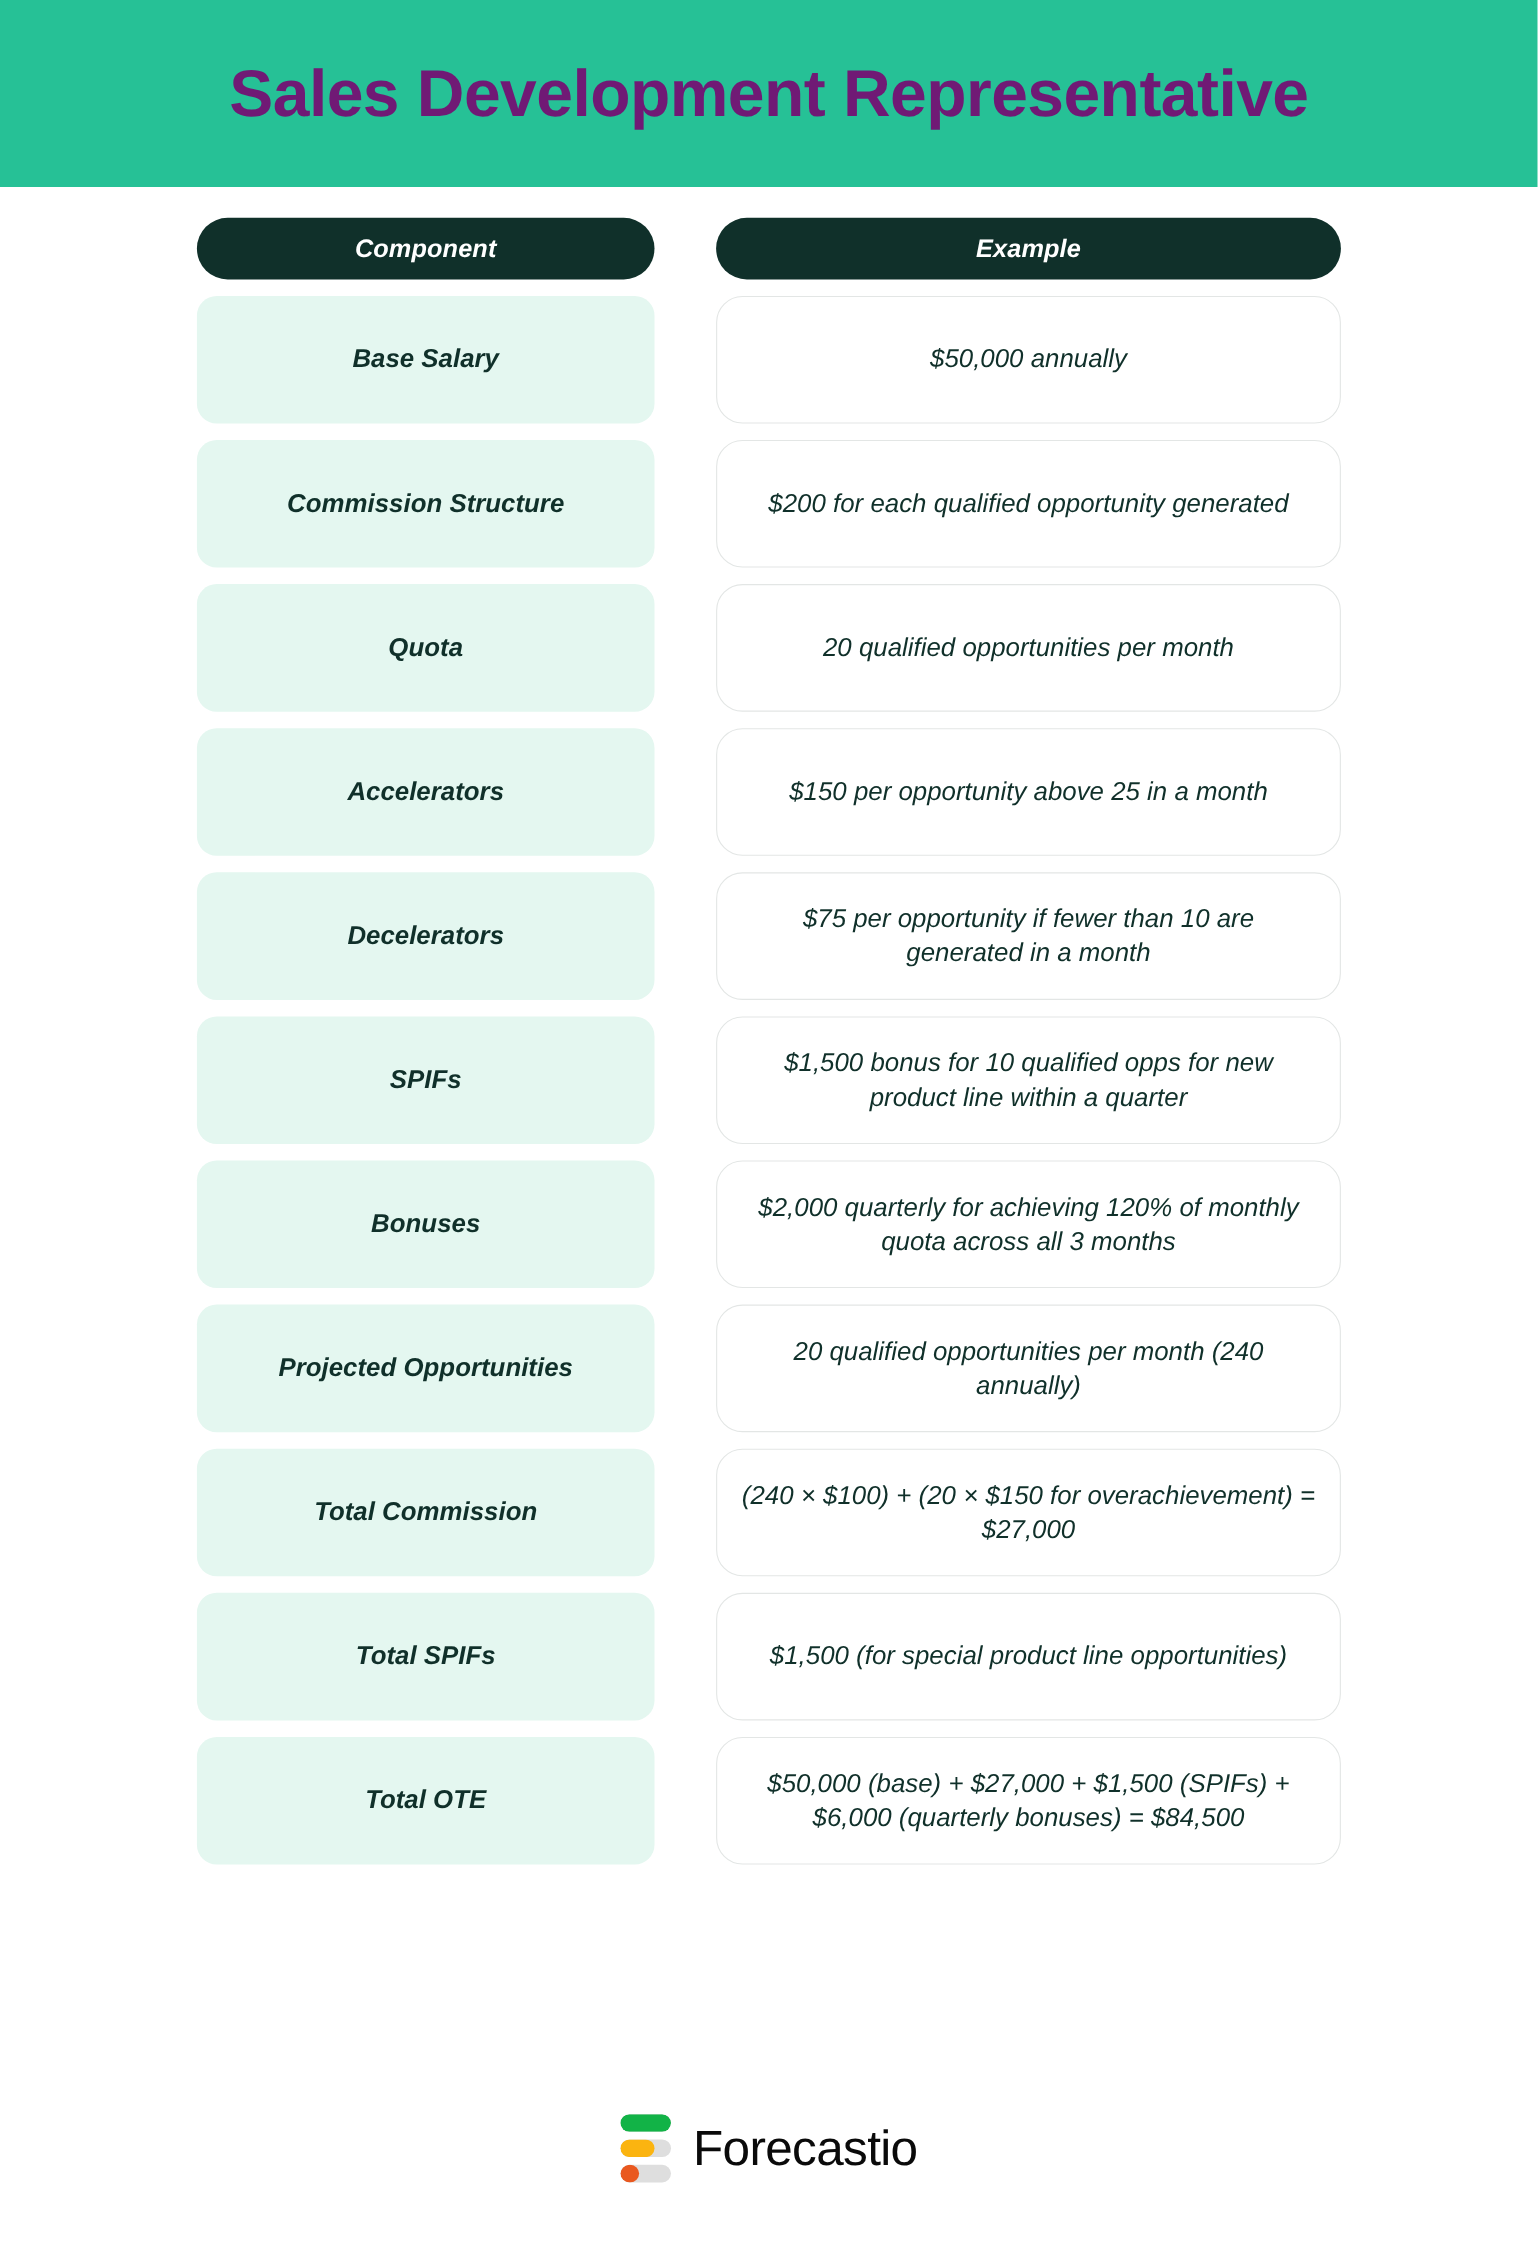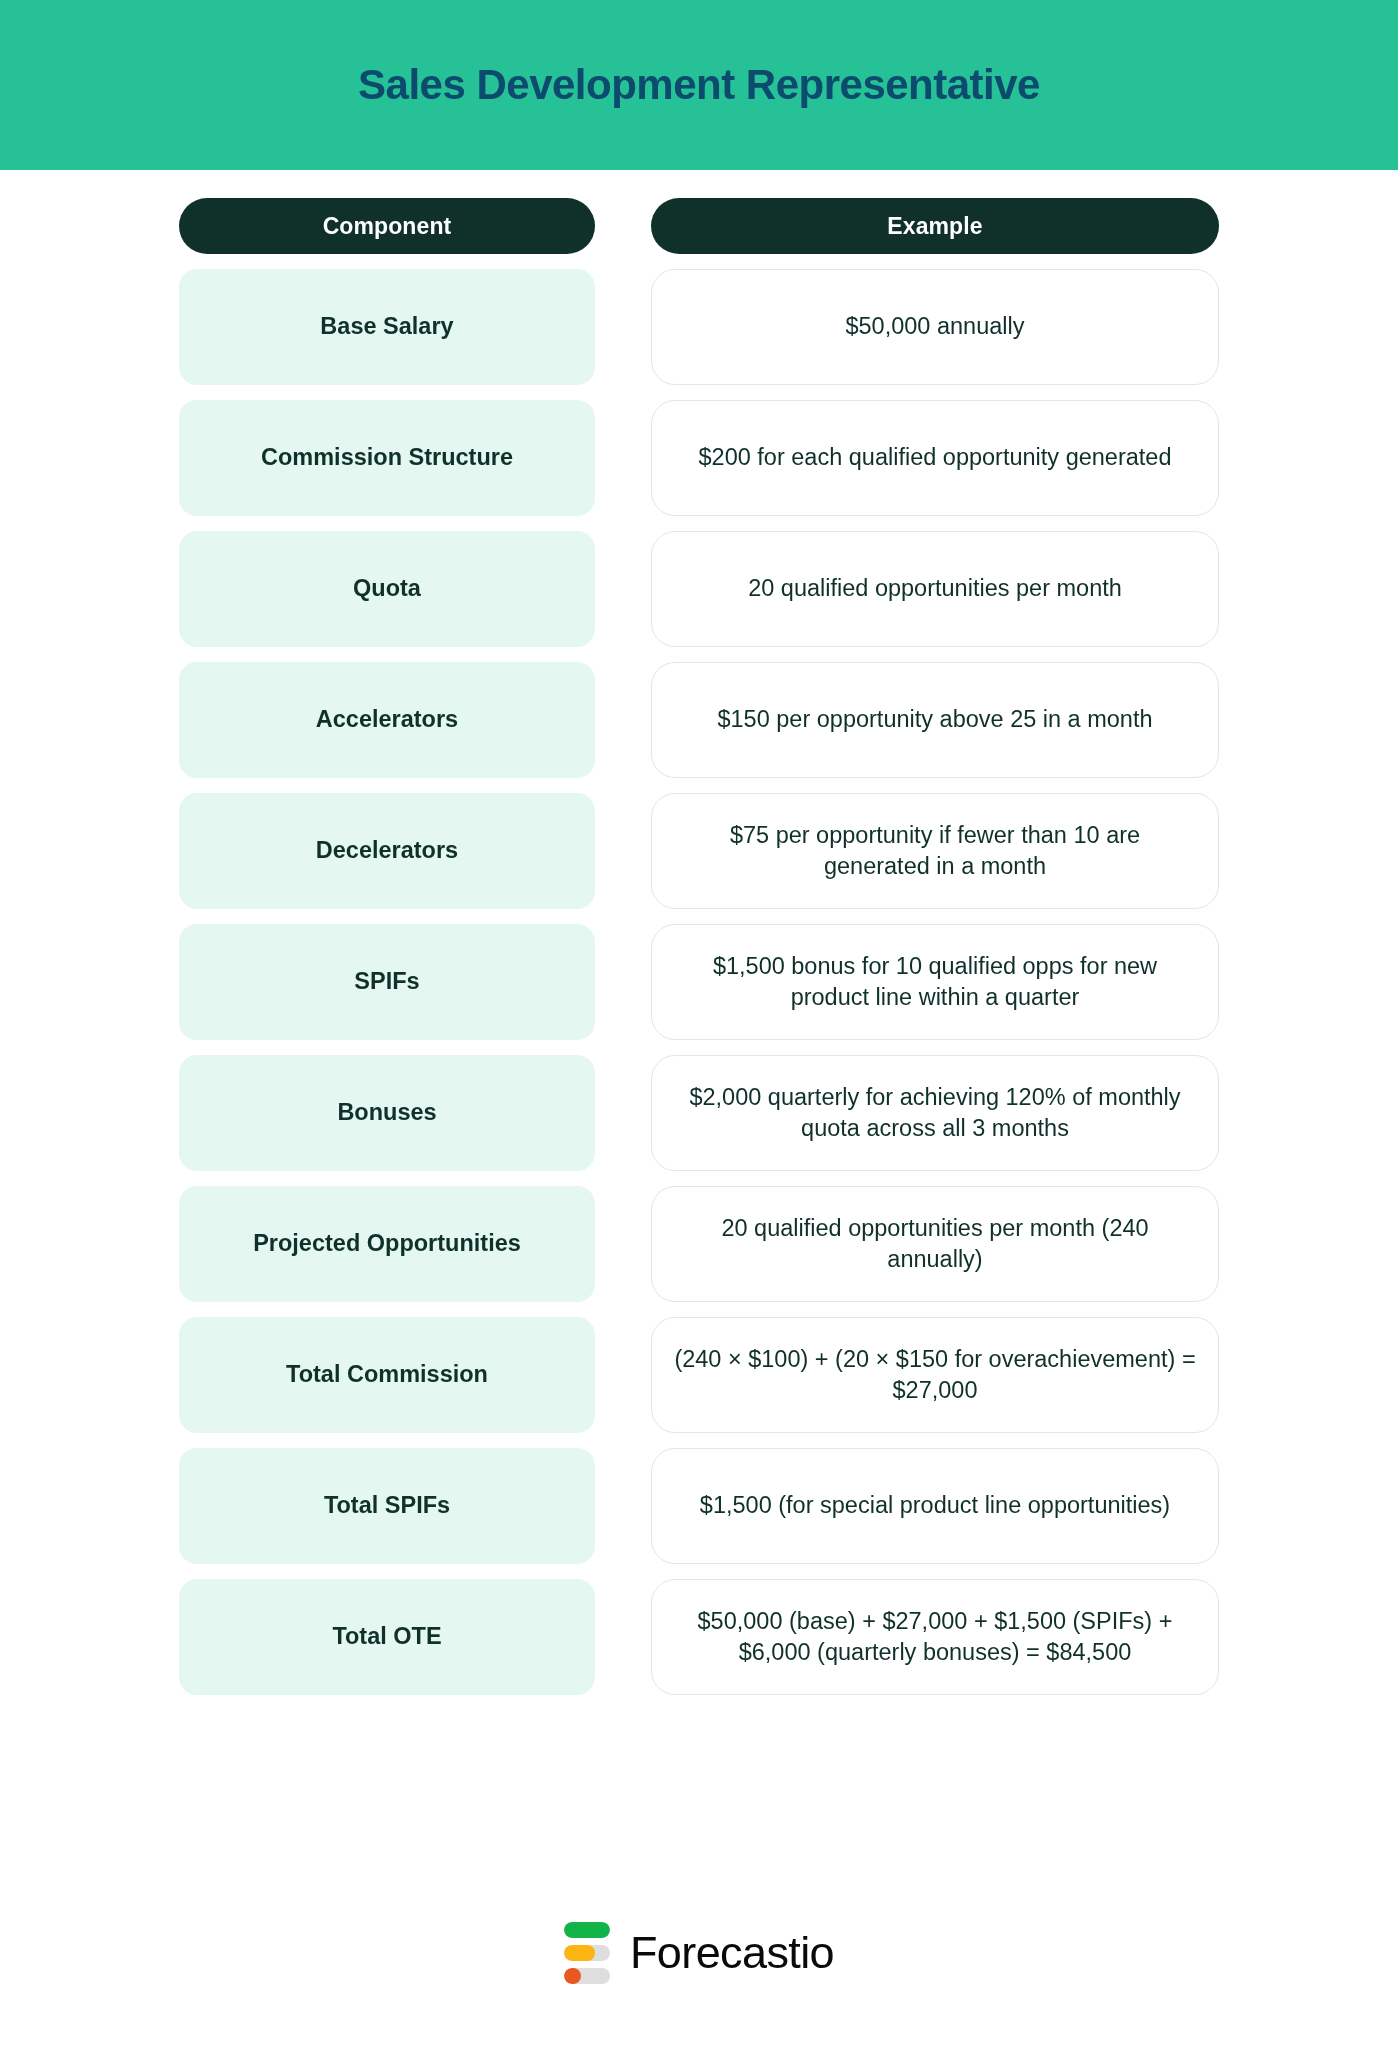--- a/index.html
+++ b/index.html
@@ -26,22 +26,22 @@
     width: 100%;
     height: 170px;
     background: #26c196;
     display: flex;
     align-items: center;
     justify-content: center;
     flex: 0 0 auto;
   }
 
   .banner-title {
-    color: #0c4a6e;
-    font-size: 42px;
+    color: #701a75;
+    font-size: 60px;
     font-weight: 700;
     letter-spacing: -0.5px;
     text-align: center;
     line-height: 1.1;
   }
 
   
   .table-wrap {
     flex: 1 1 auto;
     padding: 28px 0 0 0;
@@ -55,20 +55,21 @@
     display: flex;
     flex-direction: column;
     gap: 15px;
   }
 
   .row {
     display: grid;
     grid-template-columns: 416px 1fr;
     column-gap: 56px;
     align-items: stretch;
+    font-style: italic;
   }
 
   .head-cell {
     background: #10302a;
     border-radius: 40px;
     color: #ffffff;
     font-size: 23px;
     font-weight: 700;
     display: flex;
     align-items: center;

